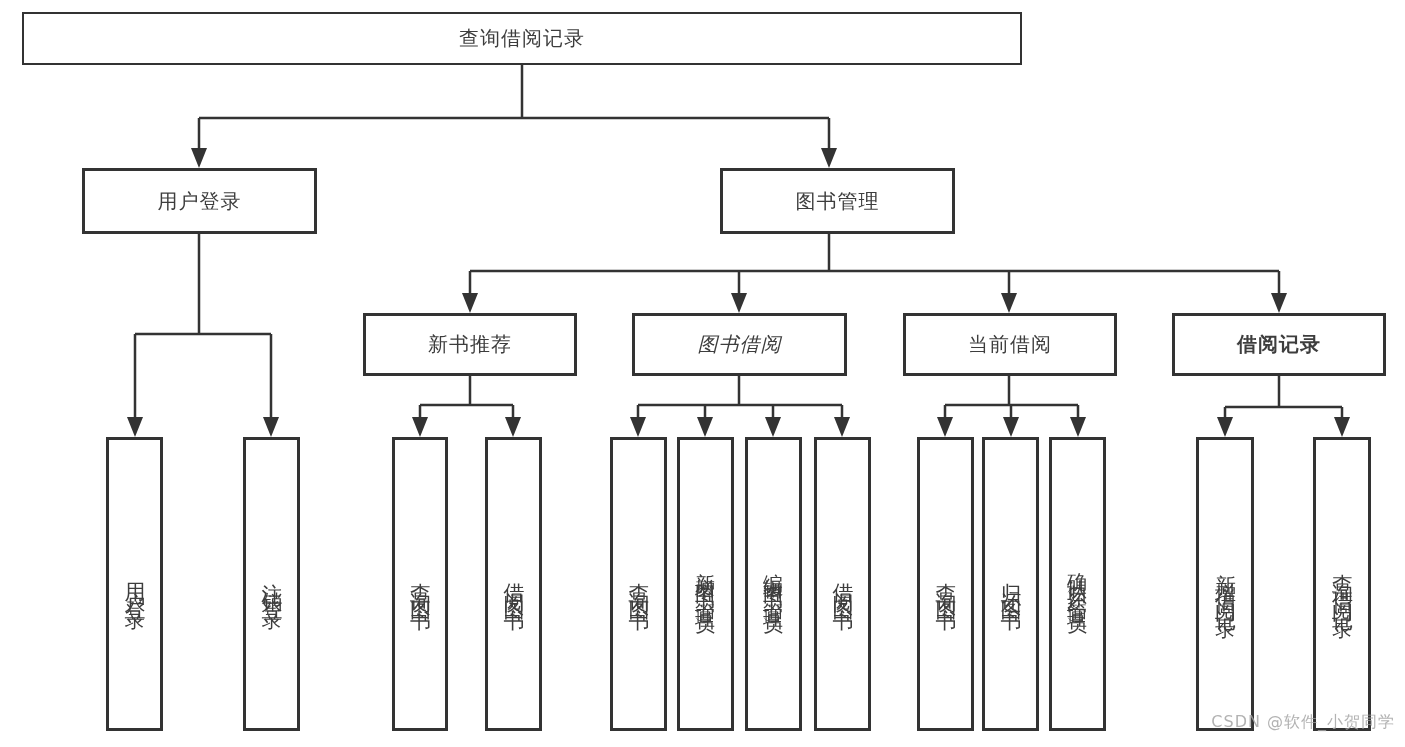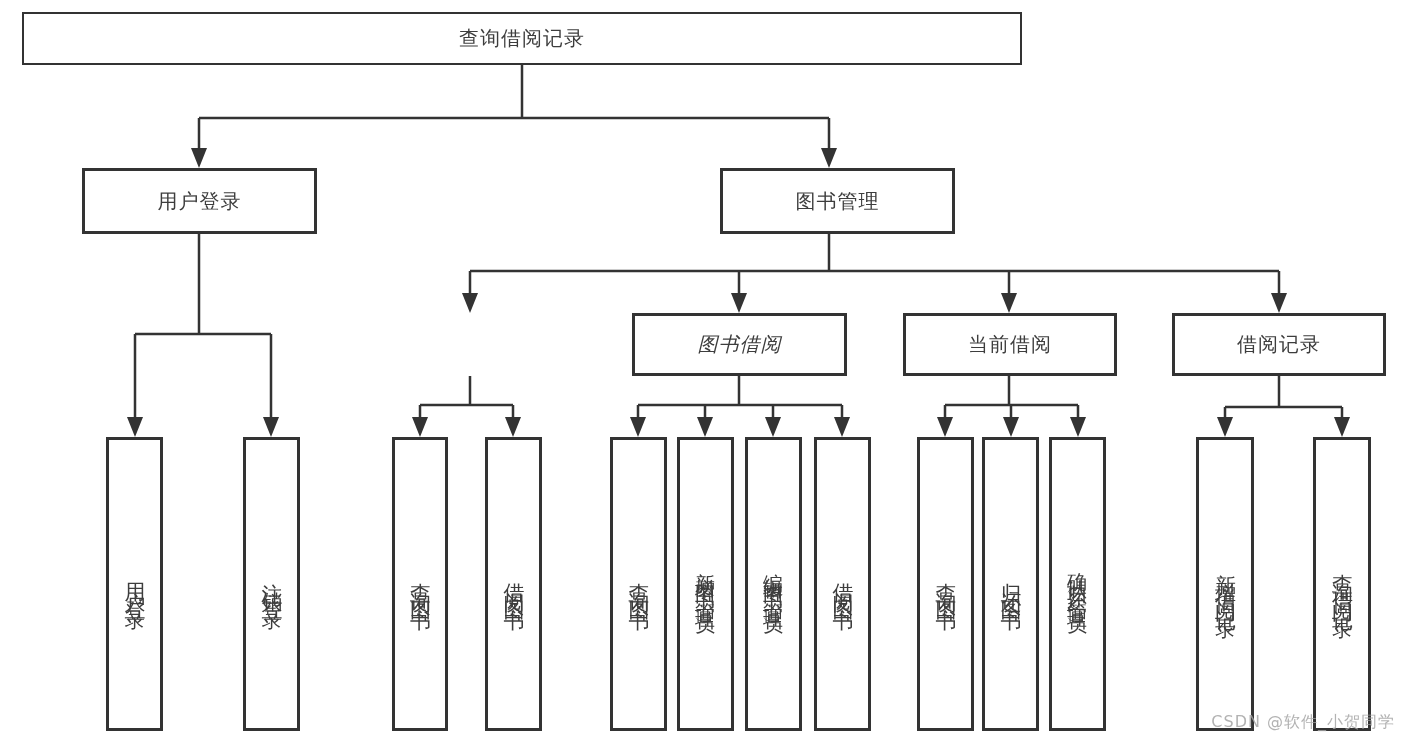--- a/index.html
+++ b/index.html
@@ -94,23 +94,24 @@
       <polygon points="1217,417 1233,417 1225,437"></polygon>
       <polygon points="1334,417 1350,417 1342,437"></polygon>
     </g>
   </svg>
 
   <div class="hnode root" style="left:22px;top:12px;width:1000px;height:53px;">查询借阅记录</div>
 
   <div class="hnode" style="left:82px;top:168px;width:235px;height:66px;">用户登录</div>
   <div class="hnode" style="left:712px;top:168px;width:235px;height:66px;margin-left:8px;">图书管理</div>
 
+  <div class="hnode" style="left:363px;top:313px;width:214px;height:63px;">新书推荐</div>
   <div class="hnode" style="left:632px;top:313px;width:215px;height:63px;font-style:italic;">图书借阅</div>
   <div class="hnode" style="left:903px;top:313px;width:214px;height:63px;">当前借阅</div>
-  <div class="hnode" style="left:1172px;top:313px;width:214px;height:63px;">借阅记录</div>
+  <div class="hnode" style="left:1172px;top:313px;width:214px;height:63px;font-weight:bold;">借阅记录</div>
 
   <div class="vnode" style="left:106px;width:57px;">用户登录</div>
   <div class="vnode" style="left:243px;width:57px;">注销登录</div>
 
   <div class="vnode" style="left:392px;width:56px;">查询图书</div>
   <div class="vnode" style="left:485px;width:57px;">借阅图书</div>
 
   <div class="vnode" style="left:610px;width:57px;">查询图书</div>
   <div class="vnode" style="left:677px;width:57px;letter-spacing:6px;font-size:20px;">新增图书（管理员）</div>
   <div class="vnode" style="left:745px;width:57px;letter-spacing:6px;font-size:20px;">编辑图书（管理员）</div>

